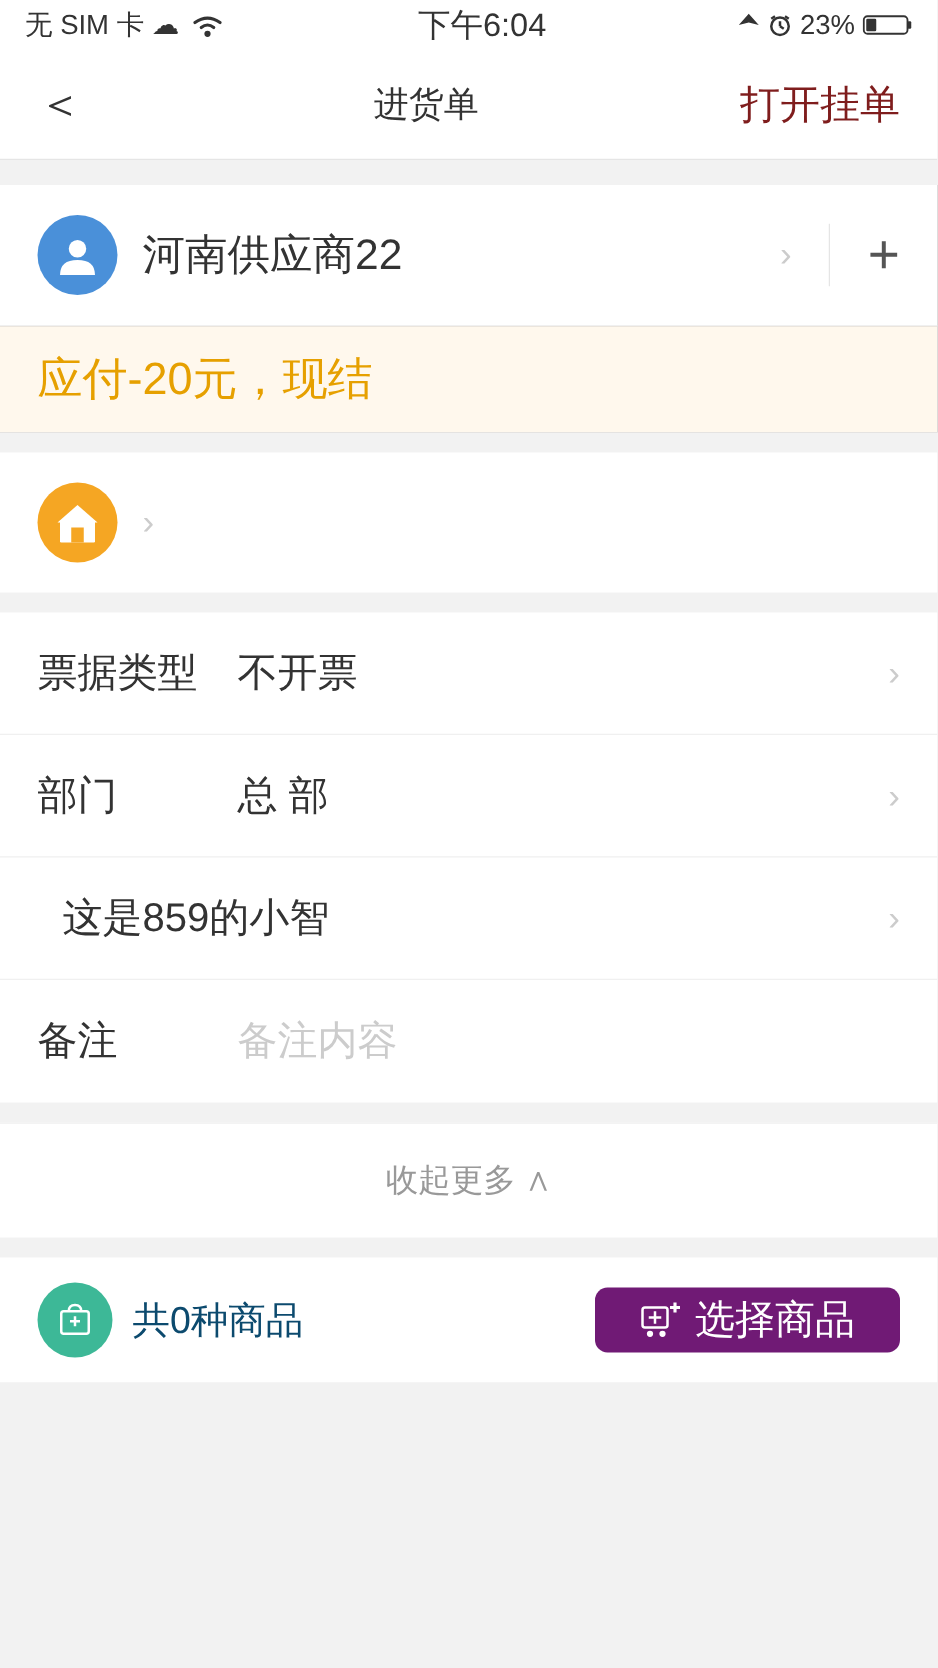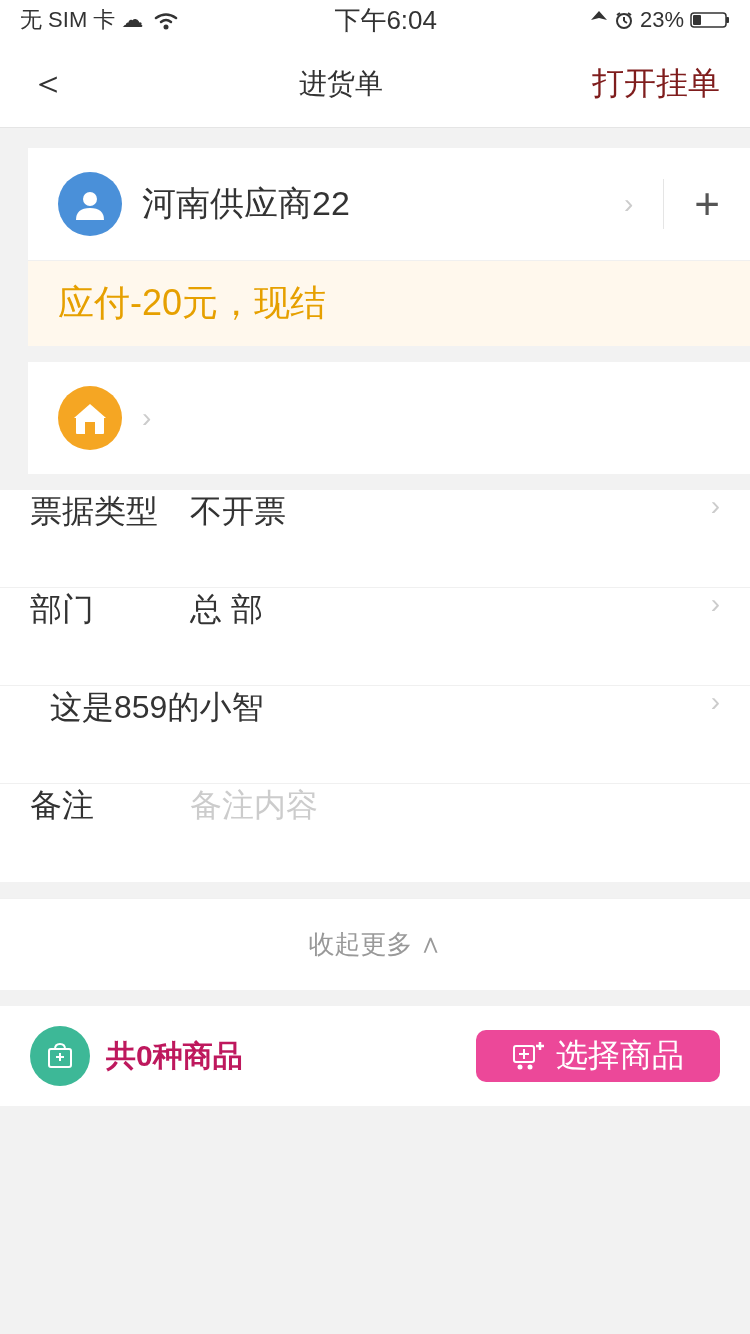--- a/index.html
+++ b/index.html
@@ -60,21 +60,20 @@
     
     .separator {
       height: 20px;
       background: #f2f2f2;
     }
 
     
     .card {
       background: #737373;
       margin-bottom: 0;
-      margin-left: 28px;
     }
 
     
     .supplier-row {
       display: flex;
       align-items: center;
       padding: 24px 30px;
       background: #fff;
       border-bottom: 1px solid #f0f0f0;
     }
@@ -158,20 +157,21 @@
       font-size: 28px;
     }
 
     
     .form-section {
       background: #fff;
       margin-top: 16px;
     }
     .form-row {
       display: flex;
+      align-items: center;
       padding: 0 30px;
       height: 98px;
       border-bottom: 1px solid #f0f0f0;
       cursor: pointer;
     }
     .form-row:last-child {
       border-bottom: none;
     }
     .form-label {
       font-size: 32px;
@@ -228,25 +228,24 @@
       width: 60px;
       height: 60px;
       border-radius: 50%;
       background: #3db897;
       display: flex;
       align-items: center;
       justify-content: center;
     }
     .product-count-text {
       font-size: 30px;
-      color: #be185d;
-      font-weight: bold;
+      color: #0c4a6e;
     }
     .select-product-btn {
-      background: #ec4899;
+      background: #701a75;
       color: #fff;
       font-size: 32px;
       padding: 4px 36px;
       border-radius: 10px;
       display: flex;
       align-items: center;
       gap: 10px;
       cursor: pointer;
       border: none;
     }

